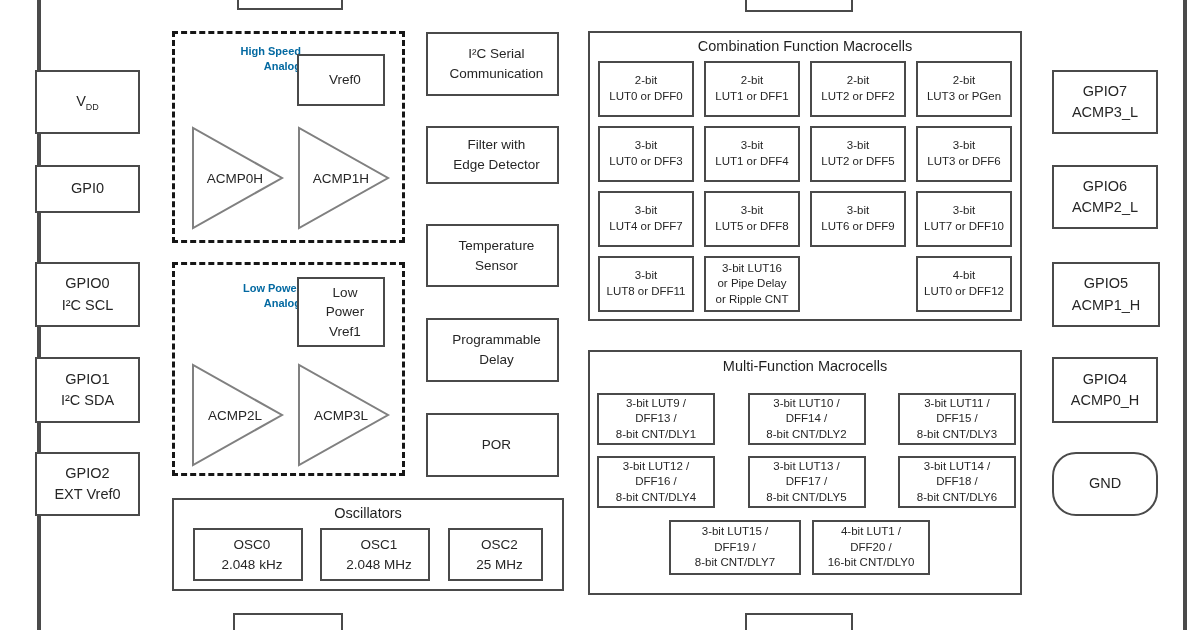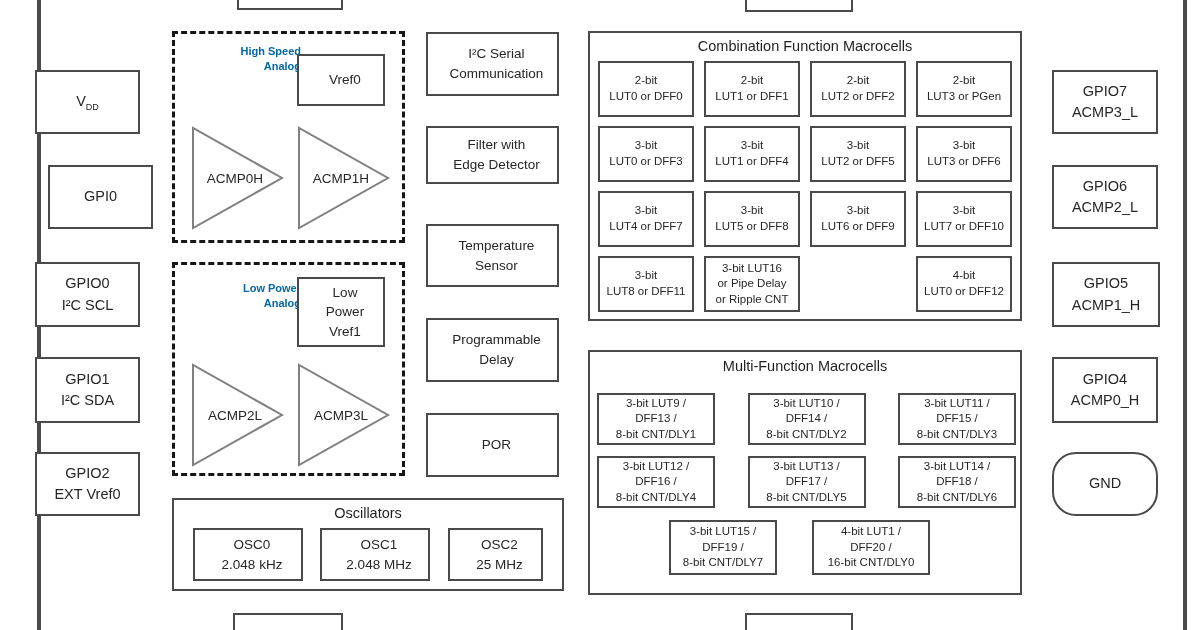--- a/index.html
+++ b/index.html
@@ -48,21 +48,21 @@
   <div class="vline" style="left:1183px;"></div>
 
   <div class="box" style="left:237px;top:-24px;width:106px;height:34px;"></div>
   <div class="box" style="left:745px;top:-22px;width:108px;height:34px;"></div>
   <div class="box" style="left:233px;top:613px;width:110px;height:40px;"></div>
   <div class="box" style="left:745px;top:613px;width:108px;height:40px;"></div>
 
   <div class="box pin" style="left:35px;top:70px;width:105px;height:64px;">
     <span><span>V</span><sub>DD</sub></span>
   </div>
-  <div class="box pin" style="left:48px;top:165px;width:105px;height:64px;">GPI0</div>
+  <div class="box pin" style="left:35px;top:165px;width:105px;height:48px;">GPI0</div>
   <div class="box pin" style="left:35px;top:262px;width:105px;height:65px;">GPIO0
 I²C SCL</div>
   <div class="box pin" style="left:35px;top:357px;width:105px;height:66px;">GPIO1
 I²C SDA</div>
   <div class="box pin" style="left:35px;top:452px;width:105px;height:64px;">GPIO2
 EXT Vref0</div>
 
   <div class="box pin" style="left:1052px;top:70px;width:106px;height:64px;">GPIO7
 ACMP3_L</div>
   <div class="box pin" style="left:1052px;top:165px;width:106px;height:64px;">GPIO6
@@ -176,21 +176,21 @@
       <div class="cell">3-bit LUT12 /
 DFF16 /
 8-bit CNT/DLY4</div>
       <div class="cell">3-bit LUT13 /
 DFF17 /
 8-bit CNT/DLY5</div>
       <div class="cell">3-bit LUT14 /
 DFF18 /
 8-bit CNT/DLY6</div>
     </div>
-    <div class="cell" style="position:absolute;left:79px;top:168px;width:108px;height:55px;">3-bit LUT15 /
+    <div class="cell" style="position:absolute;left:79px;top:168px;width:132px;height:55px;">3-bit LUT15 /
 DFF19 /
 8-bit CNT/DLY7</div>
     <div class="cell" style="position:absolute;left:222px;top:168px;width:118px;height:55px;">4-bit LUT1 /
 DFF20 /
 16-bit CNT/DLY0</div>
   </div>
 
 </div>
 
 </body></html>

